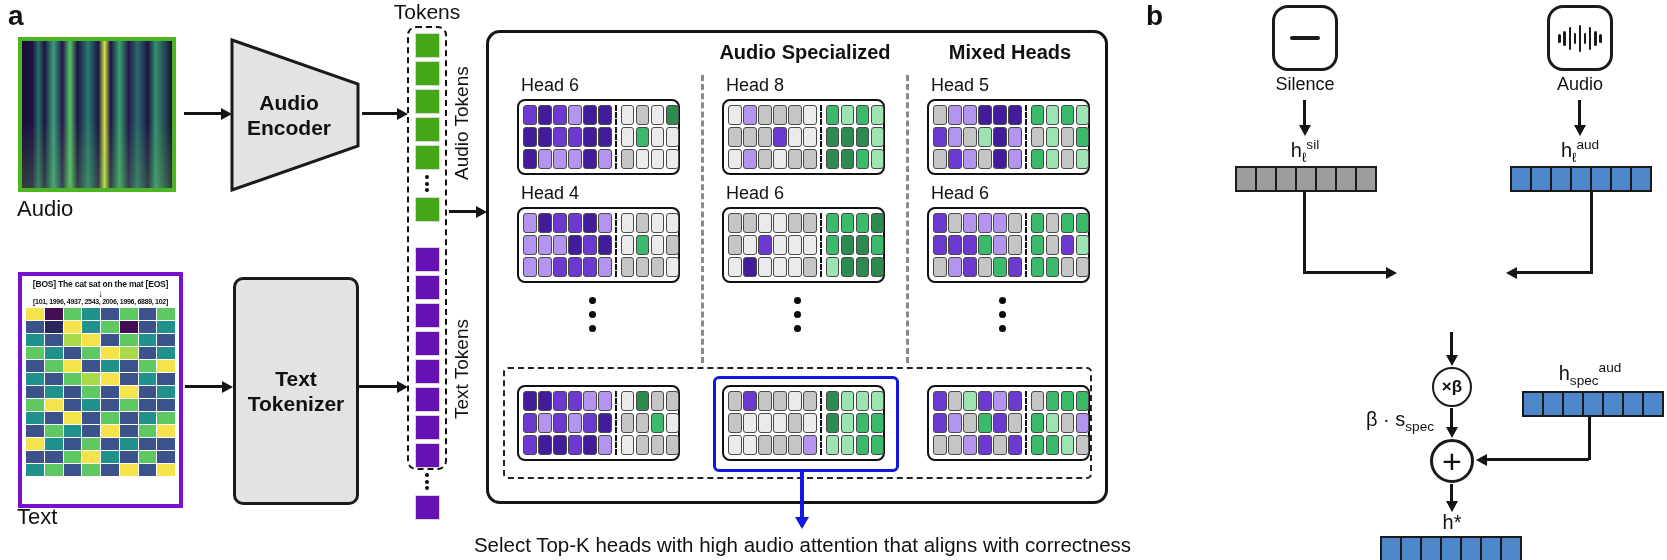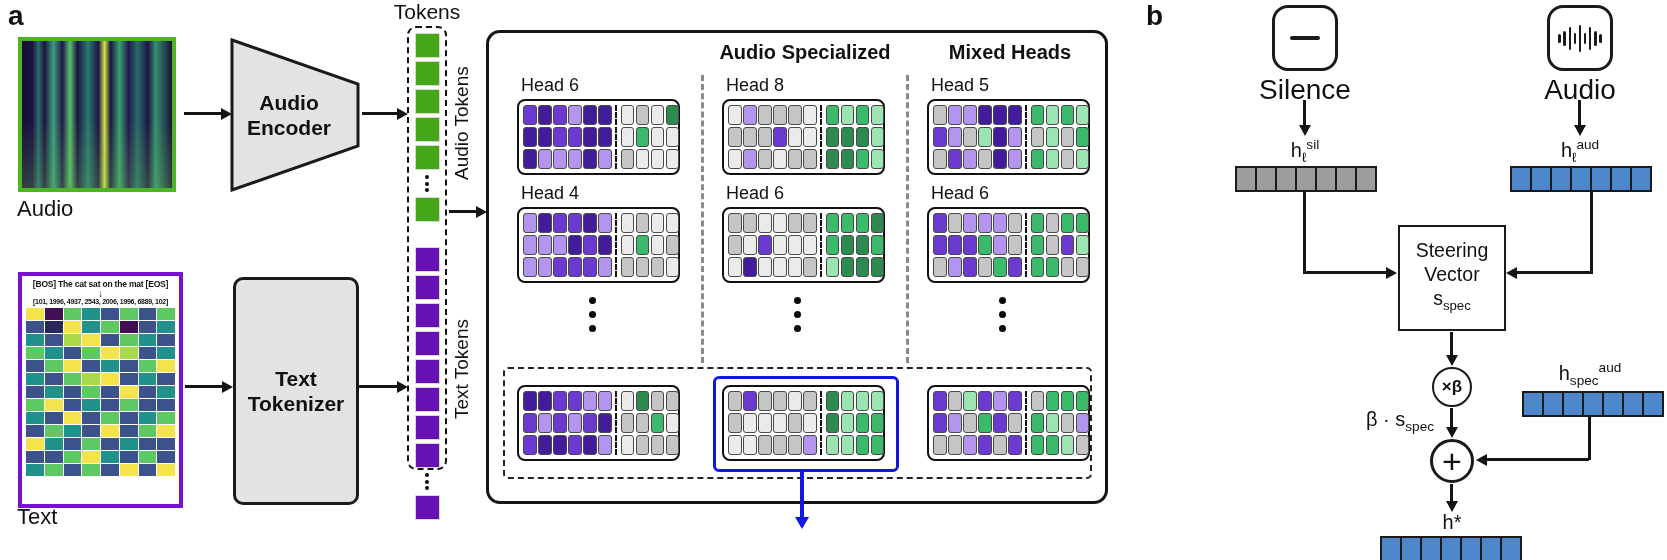--- a/index.html
+++ b/index.html
@@ -71,21 +71,21 @@
   .icn{position:absolute;width:66px;height:66px;border:3px solid #1a1a1a;border-radius:16px;box-sizing:border-box;
     display:flex;align-items:center;justify-content:center;background:#fff;}
   .dash-glyph{width:30px;height:4.5px;background:#1a1a1a;border-radius:2px;}
   .wave{display:flex;align-items:center;gap:2.5px;}
   .wave i{width:2.6px;background:#1a1a1a;border-radius:2px;display:block;}
   .wave i:nth-child(1){height:9px;}  .wave i:nth-child(2){height:15px;}
   .wave i:nth-child(3){height:23px;} .wave i:nth-child(4){height:11px;}
   .wave i:nth-child(5){height:27px;} .wave i:nth-child(6){height:11px;}
   .wave i:nth-child(7){height:23px;} .wave i:nth-child(8){height:15px;}
   .wave i:nth-child(9){height:9px;}
-  .blbl{position:absolute;font-size:28px;text-align:center;}
+  .blbl{position:absolute;font-size:18px;text-align:center;}
   .strip{position:absolute;display:flex;border:2px solid #1a1a1a;background:#fff;}
   .strip b{width:18px;height:22px;flex:none;border-right:2px solid #1a1a1a;}
   .strip b:last-child{border-right:none;}
   .steer{position:absolute;left:1398px;top:225px;width:108px;height:106px;border:2.5px solid #1a1a1a;
     box-sizing:border-box;display:flex;flex-direction:column;align-items:center;justify-content:center;
     font-size:19.5px;line-height:24px;background:#fff;}
   .circ{position:absolute;border:2.5px solid #1a1a1a;border-radius:50%;background:#fff;
     display:flex;align-items:center;justify-content:center;box-sizing:border-box;}
   sub{font-size:0.68em;} sup{font-size:0.68em;}
 </style>
@@ -668,20 +668,21 @@
           <div class="gcell" style="background: rgb(60, 186, 107);"></div>
           <div class="gcell" style="background: rgb(60, 186, 107);"></div>
           <div class="gcell" style="background: rgb(156, 229, 178);"></div>
           <div class="gcell" style="background: rgb(197, 197, 197);"></div>
         </div>
       </div>
     <div class="bluebox"></div>
   </div>
 
   <div class="ar-v blue head-d" style="left:800px;top:469px;height:50px;"></div>
+  <div class="abs cap ctr" style="left:440px;top:533px;width:725px;font-size:20.5px;">Select Top-K heads with high audio attention that aligns with correctness</div>
 
   <div class="abs panel-label" style="left:1146px;top:0px;">b</div>
 
   <div class="icn" style="left:1272px;top:5px;">
     <div class="dash-glyph"></div>
   </div>
   <div class="blbl" style="left:1255px;top:74px;width:100px;">Silence</div>
   <div class="ar-v head-d" style="left:1303px;top:100px;height:26px;"></div>
   <div class="blbl" style="left:1255px;top:137px;width:100px;font-size:20px;">
     <span>h</span><sub>ℓ</sub><sup>sil</sup>
@@ -722,25 +723,20 @@
       <b style="background: rgb(77, 135, 199);"></b>
       <b style="background: rgb(77, 135, 199);"></b>
       <b style="background: rgb(77, 135, 199);"></b>
     </div>
 
   <div class="ar-v" style="left:1303px;top:192px;height:82px;"></div>
   <div class="ar-h head-r" style="left:1303px;top:271px;width:84px;"></div>
   <div class="ar-v" style="left:1590px;top:192px;height:82px;"></div>
   <div class="ar-h head-l" style="left:1516px;top:271px;width:77px;"></div>
 
-  <div class="steer">
-    <span>Steering</span>
-    <span>Vector</span>
-    <span><span>s</span><sub>spec</sub></span>
-  </div>
 
   <div class="ar-v head-d" style="left:1450px;top:332px;height:24px;"></div>
   <div class="circ" style="left:1432px;top:367px;width:40px;height:40px;font-size:17px;font-weight:bold;">×β</div>
   <div class="blbl" style="left:1330px;top:408px;width:104px;text-align:right;font-size:20px;">
     <span>β · s</span><sub>spec</sub>
   </div>
   <div class="ar-v head-d" style="left:1450px;top:408px;height:20px;"></div>
 
   <div class="blbl" style="left:1535px;top:360px;width:110px;font-size:20px;">
     <span>h</span><sub>spec</sub><sup>aud</sup>

